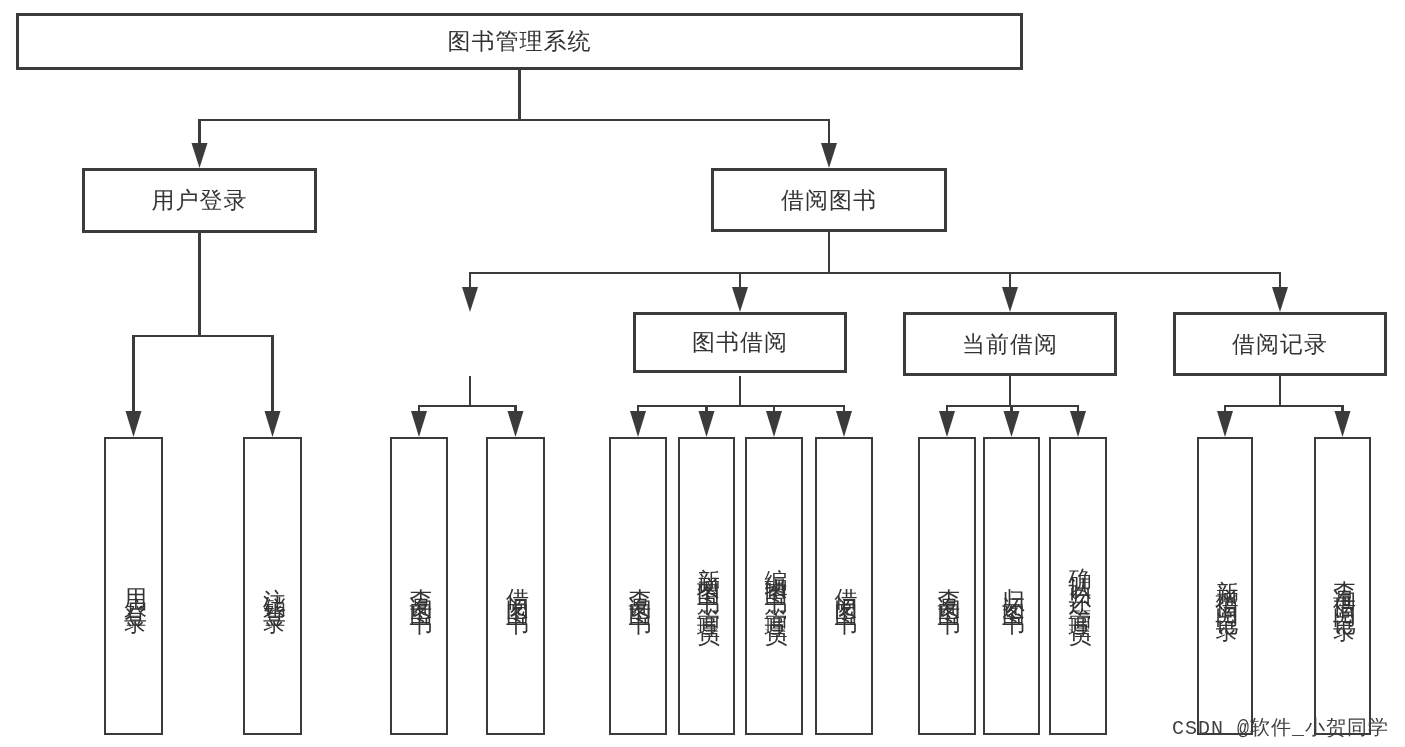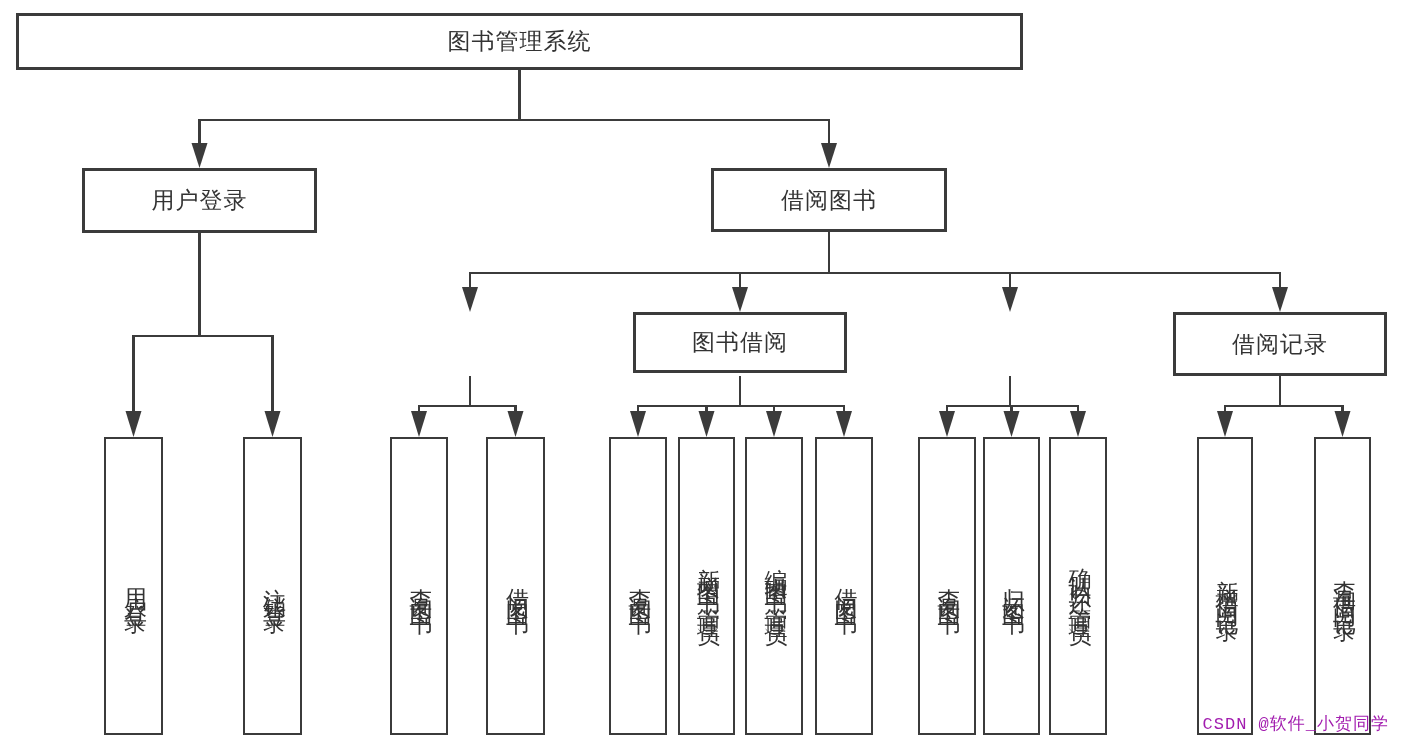--- a/index.html
+++ b/index.html
@@ -33,23 +33,23 @@
   .box.leaf span{
     writing-mode:vertical-rl;
     text-orientation:mixed;
     font-size:23px;
     letter-spacing:8px;
     line-height:1;
     white-space:nowrap;
   }
   .watermark{
     position:absolute;
-    right:16px;bottom:12px;
-    font-size:17px;
-    color:#a21caf;
+    right:16px;bottom:6px;
+    font-size:20px;
+    color:#404040;
     letter-spacing:1px;
     z-index:2;
     white-space:nowrap;
   }
 </style>
 </head>
 <body>
 
 <div class="canvas">
 
@@ -135,20 +135,23 @@
   <div class="box h" style="left:82px;top:168px;width:235px;height:65px">
     <span>用户登录</span>
   </div>
   <div class="box h" style="left:711px;top:168px;width:236px;height:64px">
     <span>借阅图书</span>
   </div>
 
   <div class="box h" style="left:633px;top:312px;width:214px;height:61px">
     <span>图书借阅</span>
   </div>
+  <div class="box h" style="left:903px;top:312px;width:214px;height:64px">
+    <span>当前借阅</span>
+  </div>
   <div class="box h" style="left:1173px;top:312px;width:214px;height:64px">
     <span>借阅记录</span>
   </div>
 
   <div class="box leaf" style="left:104px;top:437px;width:59px;height:298px">
     <span>用户登录</span>
   </div>
   <div class="box leaf" style="left:243px;top:437px;width:59px;height:298px">
     <span>注销登录</span>
   </div>

